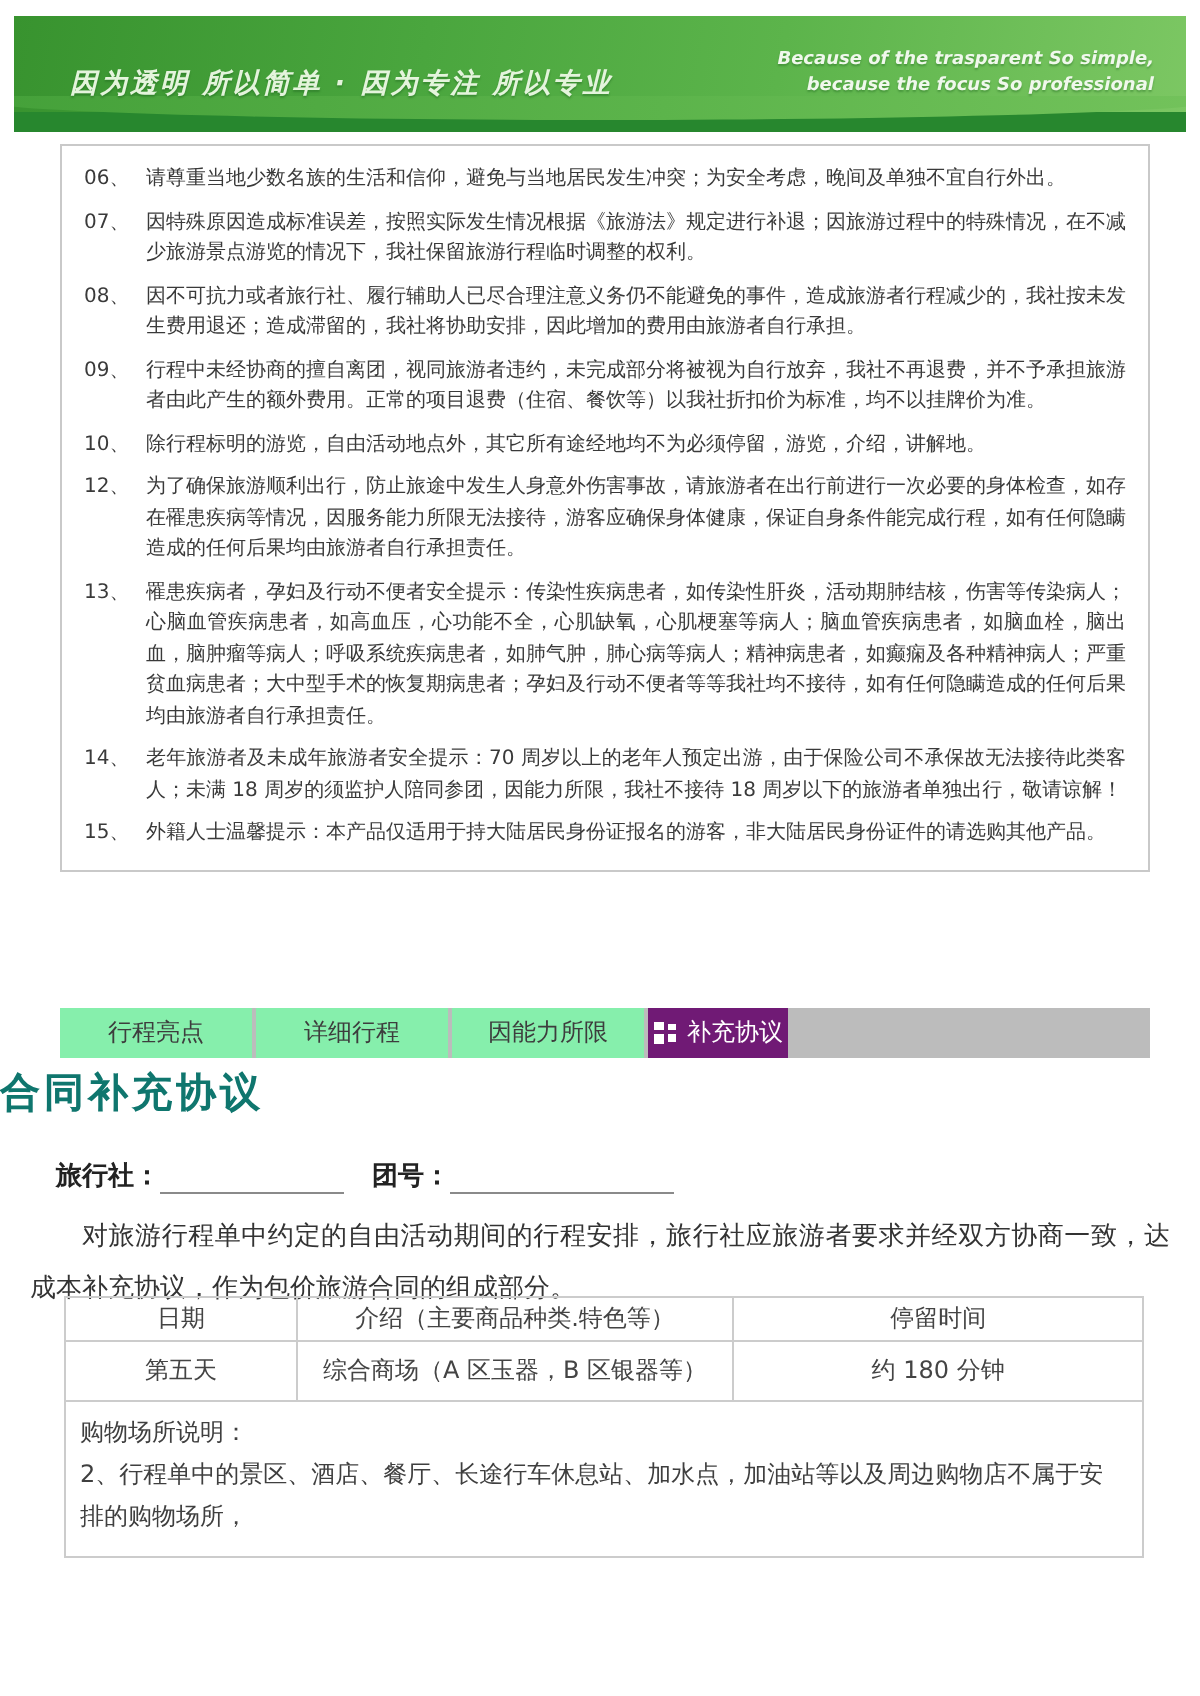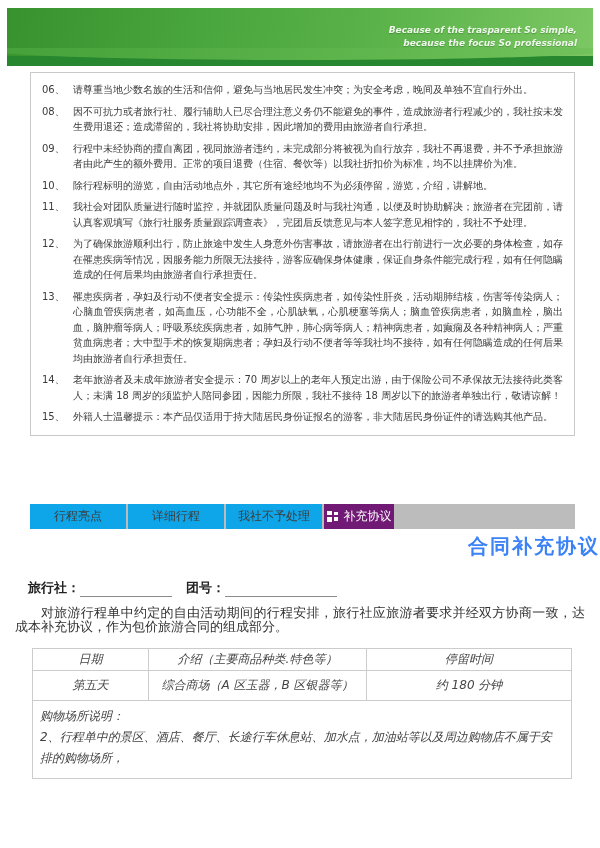--- a/index.html
+++ b/index.html
@@ -35,85 +35,86 @@
   }
   .term{position:relative;padding-left:32px;margin-bottom:6px;line-height:15.5px;text-align:justify;}
   .term:last-child{margin-bottom:2px;}
   .term .num{position:absolute;left:1px;top:0;}
   
   .tabbar{
     position:absolute;left:30px;top:504px;width:545px;height:25px;background:#bcbcbc;
     display:flex;align-items:stretch;
   }
   .tab{
-    width:96px;margin-right:2px;background:#0ea5e9;color:#3d3d3d;font-size:12px;
+    width:96px;margin-right:2px;background:#86efac;color:#3d3d3d;font-size:12px;
     display:flex;align-items:center;justify-content:center;cursor:default;white-space:nowrap;
   }
   .tab.active{width:70px;background:#701a75;color:#ffffff;}
   .grid-icon{position:relative;width:12px;height:11px;margin-right:5px;display:inline-block;flex:none;}
   .grid-icon i{position:absolute;background:#ffffff;}
   .gi1{left:0;top:0;width:5px;height:4px;}
   .gi2{left:7px;top:1px;width:4px;height:3px;}
   .gi3{left:0;top:6px;width:5px;height:5px;}
   .gi4{left:7px;top:6px;width:4px;height:4px;}
   
   .title{
-    position:absolute;left:0;top:533px;width:600px;text-align:right;
-    font-size:20px;font-weight:bold;color:#3b82f6;letter-spacing:2px;
+    position:absolute;left:0;top:533px;width:600px;text-align:left;
+    font-size:20px;font-weight:bold;color:#0f766e;letter-spacing:2px;
   }
   .agency-line{position:absolute;left:28px;top:579px;font-size:13px;font-weight:bold;color:#222;}
   .blank{display:inline-block;border-bottom:1px solid #8a8a8a;height:14px;vertical-align:bottom;}
   .blank.w1{width:92px;}
   .blank.w2{width:112px;}
   .gap{display:inline-block;width:14px;}
   .intro{
     position:absolute;left:15px;top:606px;width:570px;font-size:13px;color:#333;
-    line-height:14px;text-indent:2em;text-align:justify;
+    line-height:26px;text-indent:2em;text-align:justify;
   }
   
-  .table-wrap{position:absolute;left:32px;top:648px;width:540px;font-style:italic;}
+  .table-wrap{position:absolute;left:32px;top:648px;width:540px;}
   table.shop{width:100%;border-collapse:collapse;table-layout:fixed;font-size:12px;color:#444;}
   table.shop th,table.shop td{border:1px solid #cccccc;text-align:center;font-weight:normal;padding:0;}
   table.shop th{height:21px;}
   table.shop td{height:29px;}
   .c1{width:21.5%;} .c2{width:40.5%;} .c3{width:38%;}
   .notes{
     border:1px solid #cccccc;border-top:none;padding:5px 8px 9px 7px;
     font-size:12px;color:#3f3f3f;line-height:21px;
   }
   .notes div{white-space:normal;}
 </style>
 </head>
 <body>
 
 <div class="banner">
   <div class="swoosh-dark"></div>
   <div class="swoosh-curve"></div>
+  <div class="slogan-cn">因为透明 所以简单 · 因为专注 所以专业</div>
   <div class="slogan-en">
     <div>Because of the trasparent So simple,</div>
     <div>because the focus So professional</div>
   </div>
 </div>
 
 <div class="terms">
   <div class="term"><span class="num">06、</span><span>请尊重当地少数名族的生活和信仰，避免与当地居民发生冲突；为安全考虑，晚间及单独不宜自行外出。</span></div>
+  <div class="term"><span class="num">07、</span><span>因特殊原因造成标准误差，按照实际发生情况根据《旅游法》规定进行补退；因旅游过程中的特殊情况，在不减少旅游景点游览的情况下，我社保留旅游行程临时调整的权利。</span></div>
   <div class="term"><span class="num">08、</span><span>因不可抗力或者旅行社、履行辅助人已尽合理注意义务仍不能避免的事件，造成旅游者行程减少的，我社按未发生费用退还；造成滞留的，我社将协助安排，因此增加的费用由旅游者自行承担。</span></div>
   <div class="term"><span class="num">09、</span><span>行程中未经协商的擅自离团，视同旅游者违约，未完成部分将被视为自行放弃，我社不再退费，并不予承担旅游者由此产生的额外费用。正常的项目退费（住宿、餐饮等）以我社折扣价为标准，均不以挂牌价为准。</span></div>
   <div class="term"><span class="num">10、</span><span>除行程标明的游览，自由活动地点外，其它所有途经地均不为必须停留，游览，介绍，讲解地。</span></div>
-  <div class="term"><span class="num">11、</span><span>我社会对团队质量进行随时监控，并就团队质量问题及时与我社沟通，以便及时协助解决；旅游者在完团前，请认真客观填写《旅行社服务质量跟踪调查表》，完团后反馈意见与本人签字意见相悖的，我社不予处理。</span></div>
   <div class="term"><span class="num">12、</span><span>为了确保旅游顺利出行，防止旅途中发生人身意外伤害事故，请旅游者在出行前进行一次必要的身体检查，如存在罹患疾病等情况，因服务能力所限无法接待，游客应确保身体健康，保证自身条件能完成行程，如有任何隐瞒造成的任何后果均由旅游者自行承担责任。</span></div>
   <div class="term"><span class="num">13、</span><span>罹患疾病者，孕妇及行动不便者安全提示：传染性疾病患者，如传染性肝炎，活动期肺结核，伤害等传染病人；心脑血管疾病患者，如高血压，心功能不全，心肌缺氧，心肌梗塞等病人；脑血管疾病患者，如脑血栓，脑出血，脑肿瘤等病人；呼吸系统疾病患者，如肺气肿，肺心病等病人；精神病患者，如癫痫及各种精神病人；严重贫血病患者；大中型手术的恢复期病患者；孕妇及行动不便者等等我社均不接待，如有任何隐瞒造成的任何后果均由旅游者自行承担责任。</span></div>
   <div class="term"><span class="num">14、</span><span>老年旅游者及未成年旅游者安全提示：70 周岁以上的老年人预定出游，由于保险公司不承保故无法接待此类客人；未满 18 周岁的须监护人陪同参团，因能力所限，我社不接待 18 周岁以下的旅游者单独出行，敬请谅解！</span></div>
   <div class="term"><span class="num">15、</span><span>外籍人士温馨提示：本产品仅适用于持大陆居民身份证报名的游客，非大陆居民身份证件的请选购其他产品。</span></div>
 </div>
 
 <div class="tabbar">
   <div class="tab">行程亮点</div>
   <div class="tab">详细行程</div>
-  <div class="tab">我社不予处理</div>
+  <div class="tab">因能力所限</div>
   <div class="tab active">
     <span class="grid-icon">
         <i class="gi1"></i>
         <i class="gi2"></i>
         <i class="gi3"></i>
         <i class="gi4"></i>
       </span>
     <span>补充协议</span>
   </div>
 </div>

